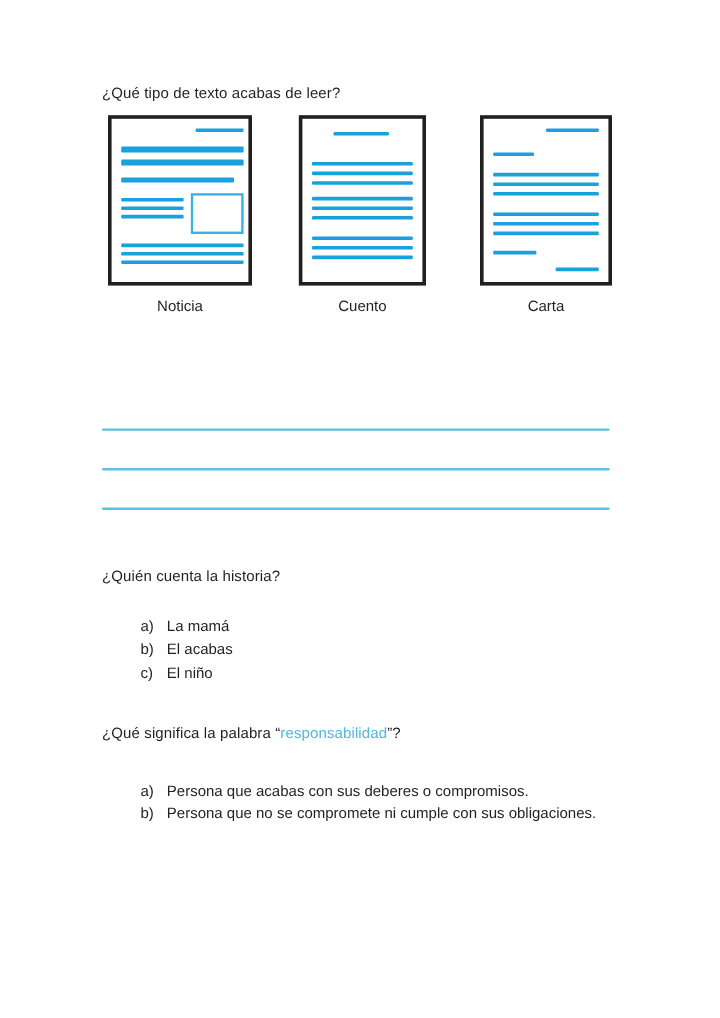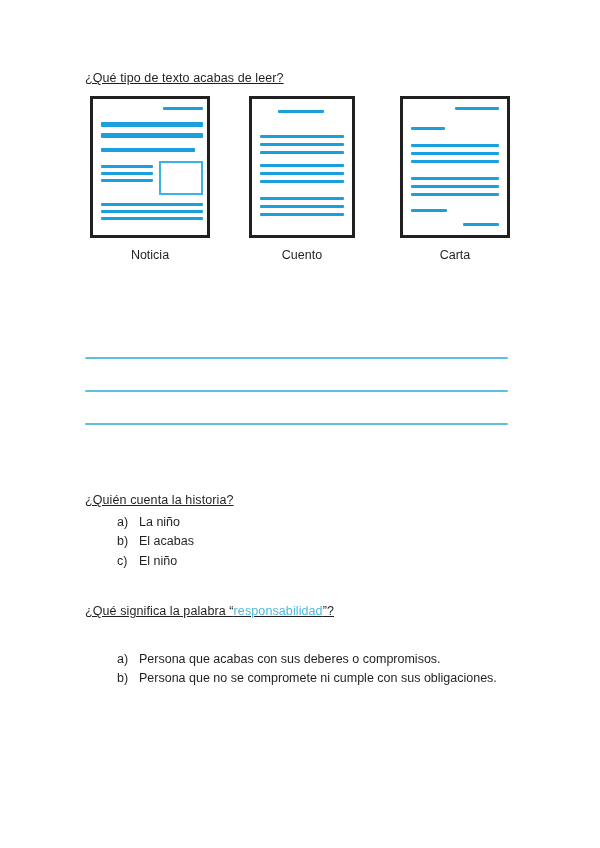--- a/index.html
+++ b/index.html
@@ -23,21 +23,20 @@
 
   
   .question {
     position: absolute;
     left: 85px;
     font-size: 12.5px;
     line-height: 1.35;
     color: #231f20;
     white-space: nowrap;
     letter-spacing: 0.1px;
-    text-decoration: underline;
   }
   .highlight-word {
     color: #4EB9E0;
   }
 
   .options {
     position: absolute;
     left: 85px;
     font-size: 12.5px;
     line-height: 1.55;
@@ -171,26 +170,26 @@
 
 
   <div class="answer-lines" style="top:357px;">
     <div class="answer-line"></div>
     <div class="answer-gap"></div>
     <div class="answer-line"></div>
     <div class="answer-gap"></div>
     <div class="answer-line"></div>
   </div>
 
-  <div class="question" style="top:492px;">¿Quién cuenta la historia?</div>
+  <div class="question" style="top:472px;">¿Quién cuenta la historia?</div>
 
   <div class="options" style="top:513px;">
     <div class="option-row">
       <span class="option-key">a)</span>
-      <span class="option-text">La niño</span>
+      <span class="option-text">La mamá</span>
     </div>
     <div class="option-row">
       <span class="option-key">b)</span>
       <span class="option-text">El acabas</span>
     </div>
     <div class="option-row">
       <span class="option-key">c)</span>
       <span class="option-text">El niño</span>
     </div>
   </div>

